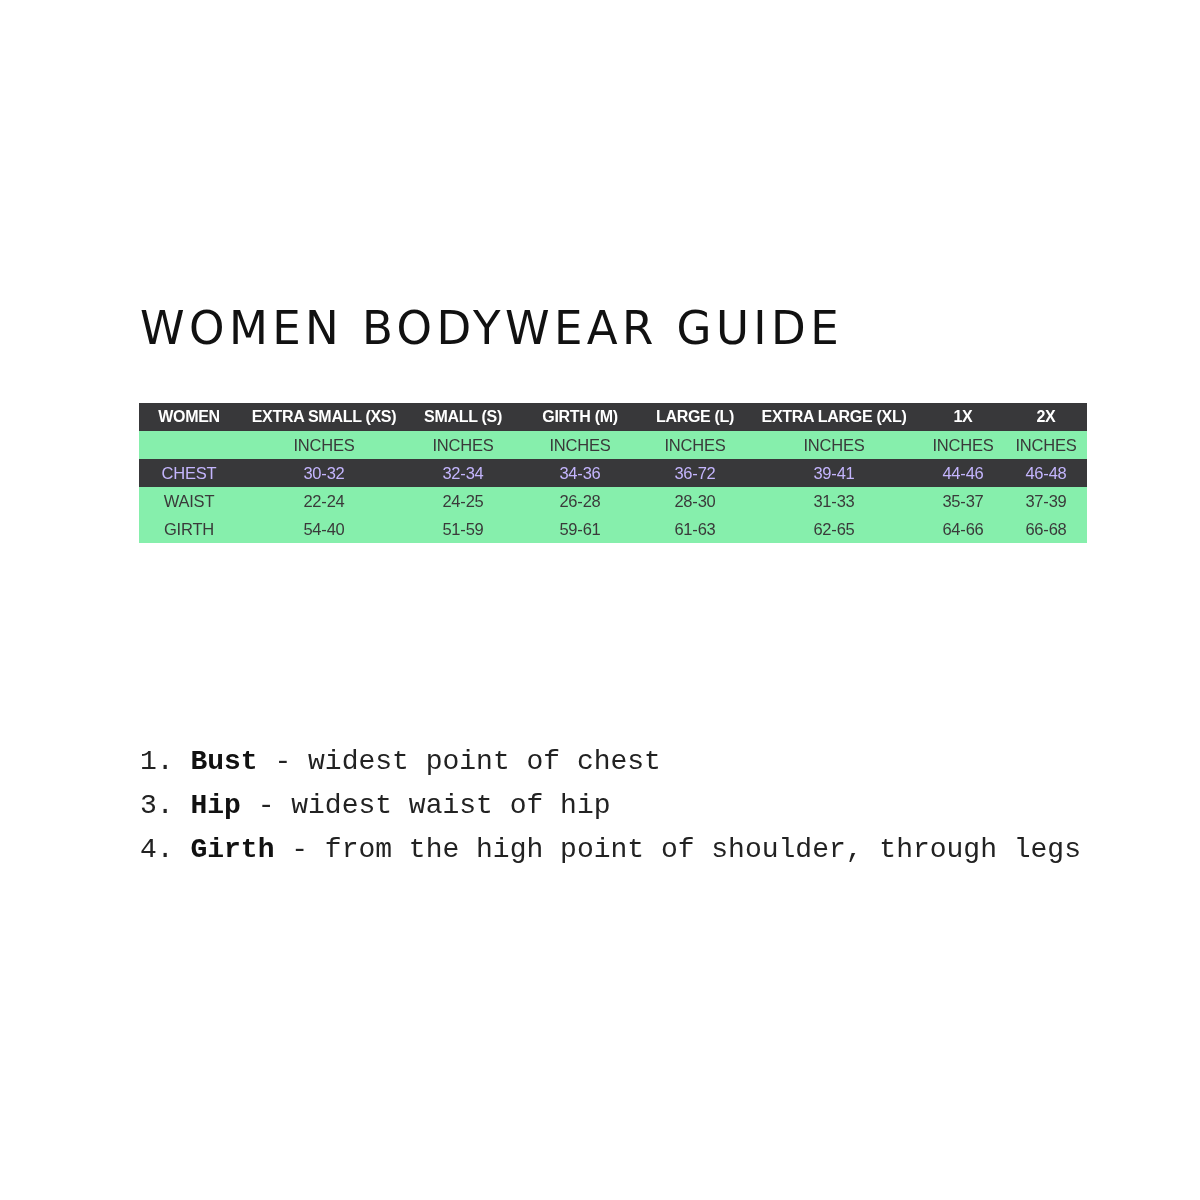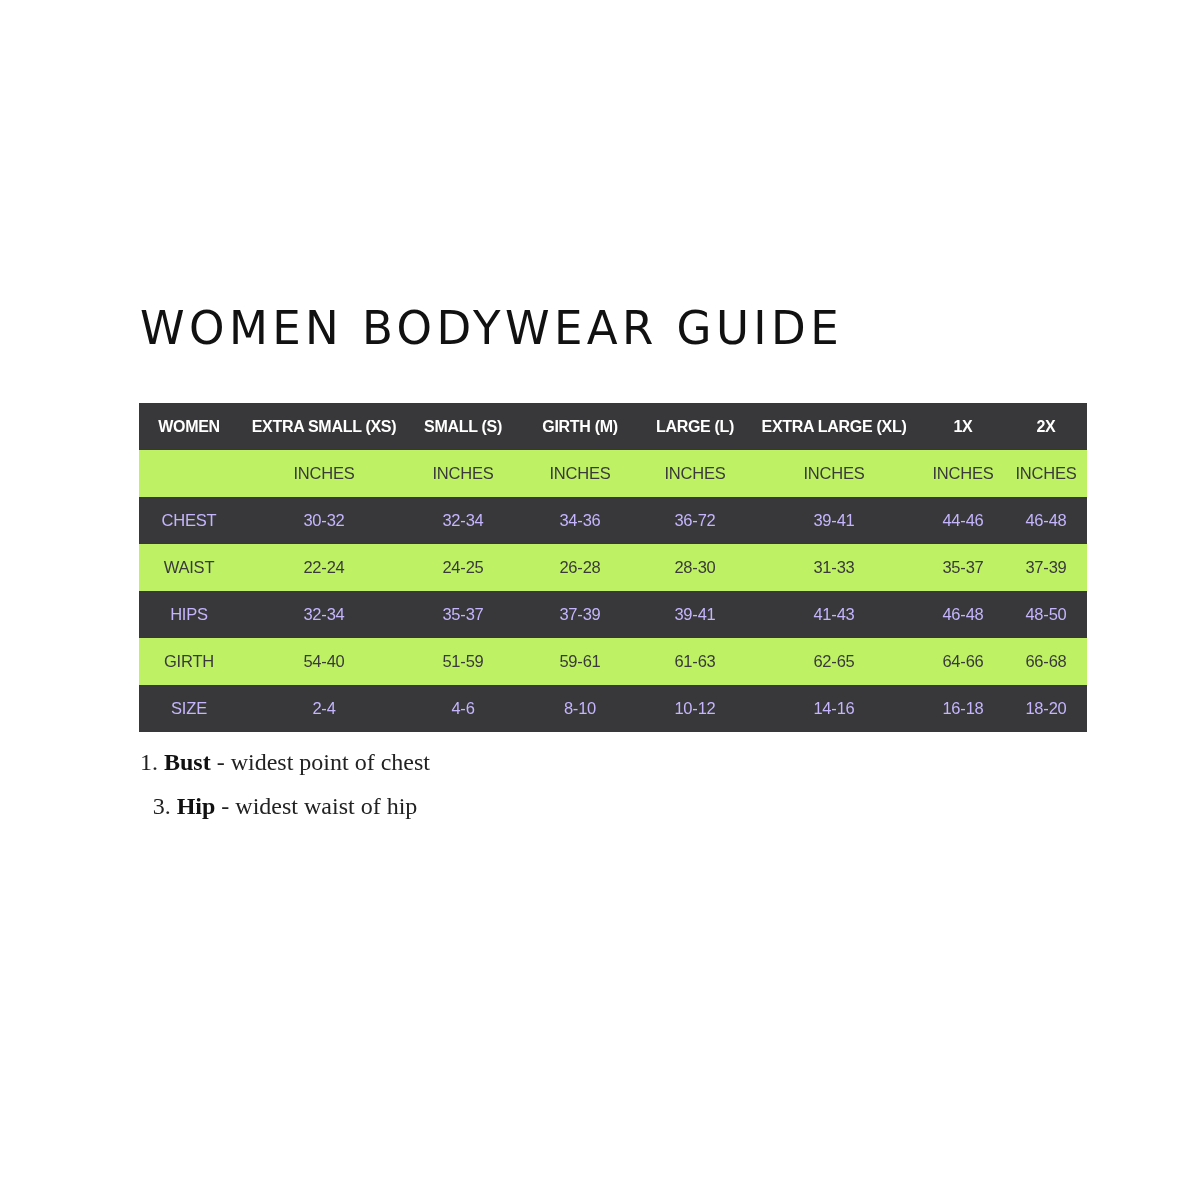--- a/index.html
+++ b/index.html
@@ -14,30 +14,30 @@
     font-family: "DejaVu Sans", sans-serif;
     font-size: 46px; font-weight: 500; letter-spacing: 4.5px;
     color: #111; line-height: 56px; white-space: nowrap;
     transform: scaleX(0.98); transform-origin: left center;
   }
   table.guide {
     position: absolute; left: 139px; top: 403px;
     width: 948px; border-collapse: collapse; table-layout: fixed;
   }
   table.guide td {
-    height: 47px; padding: 0; text-align: center; vertical-align: middle;
+    height: 28px; padding: 0; text-align: center; vertical-align: middle;
     font-size: 16.5px; white-space: nowrap; letter-spacing: -0.2px;
   }
   tr.dark td { background: #38383a; color: #c4b5fd; }
-  tr.light td { background: #bef264; color: #3a3a3a; }
+  tr.light td { background: #86efac; color: #3a3a3a; }
   tr.head td { font-weight: bold; font-size: 16px; color: #ffffff; letter-spacing: -0.3px; }
   tr.dark { box-shadow: inset 0 1px 0 #222; }
   .notes {
     position: absolute; left: 140px; top: 742px;
-    font-family: Liberation Serif, serif; font-size: 24px; color: #222; text-align: center;
+    font-family: Liberation Mono, monospace; font-size: 28px; color: #222;
   }
   .note { height: 44px; line-height: 40px; white-space: nowrap; }
   .note b { font-weight: bold; color: #111; }
 </style>
 </head>
 <body>
 
 <div class="title">WOMEN BODYWEAR GUIDE</div>
 
 <table class="guide">
@@ -85,55 +85,39 @@
   <tr class="light">
     <td>WAIST</td>
     <td>22-24</td>
     <td>24-25</td>
     <td>26-28</td>
     <td>28-30</td>
     <td>31-33</td>
     <td>35-37</td>
     <td>37-39</td>
   </tr>
-  <tr class="dark">
-    <td>HIPS</td>
-    <td>32-34</td>
-    <td>35-37</td>
-    <td>37-39</td>
-    <td>39-41</td>
-    <td>41-43</td>
-    <td>46-48</td>
-    <td>48-50</td>
-  </tr>
   <tr class="light">
     <td>GIRTH</td>
     <td>54-40</td>
     <td>51-59</td>
     <td>59-61</td>
     <td>61-63</td>
     <td>62-65</td>
     <td>64-66</td>
     <td>66-68</td>
-  </tr>
-  <tr class="dark">
-    <td>SIZE</td>
-    <td>2-4</td>
-    <td>4-6</td>
-    <td>8-10</td>
-    <td>10-12</td>
-    <td>14-16</td>
-    <td>16-18</td>
-    <td>18-20</td>
   </tr>
 </tbody>
   </table>
 
 <div class="notes">
   <div class="note">
     <span>1.</span>
     <b>Bust</b><span> - widest point of chest</span>
   </div>
   <div class="note">
     <span>3.</span>
     <b>Hip</b><span> - widest waist of hip</span>
   </div>
+  <div class="note">
+    <span>4.</span>
+    <b>Girth</b><span> - from the high point of shoulder, through legs</span>
+  </div>
 </div>
 
 </body></html>

